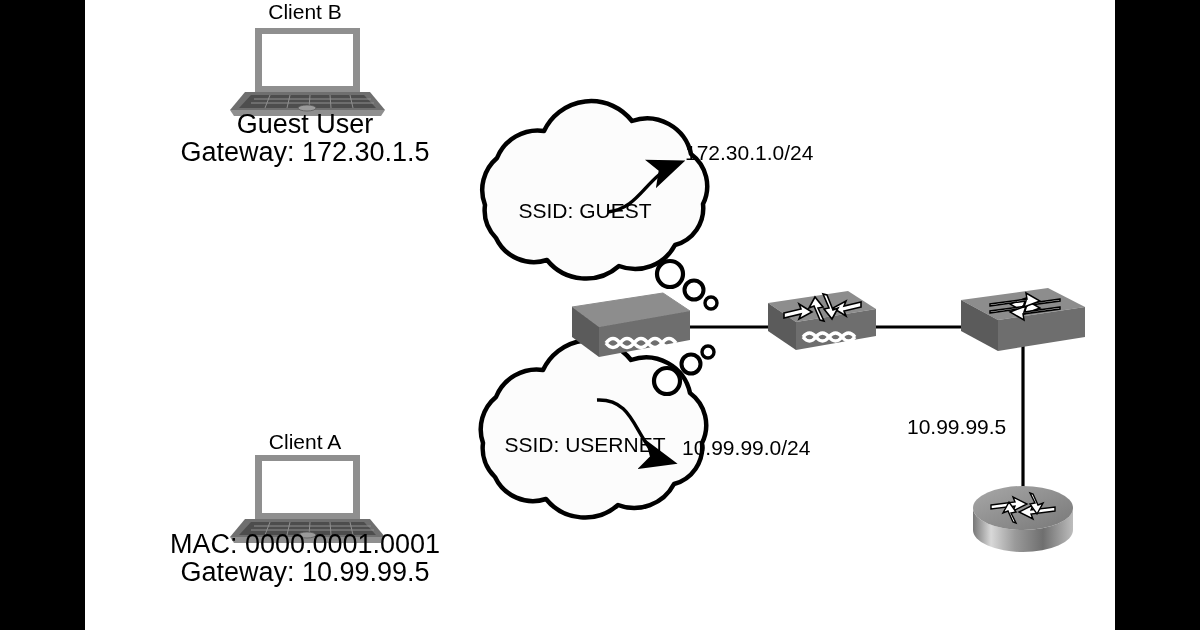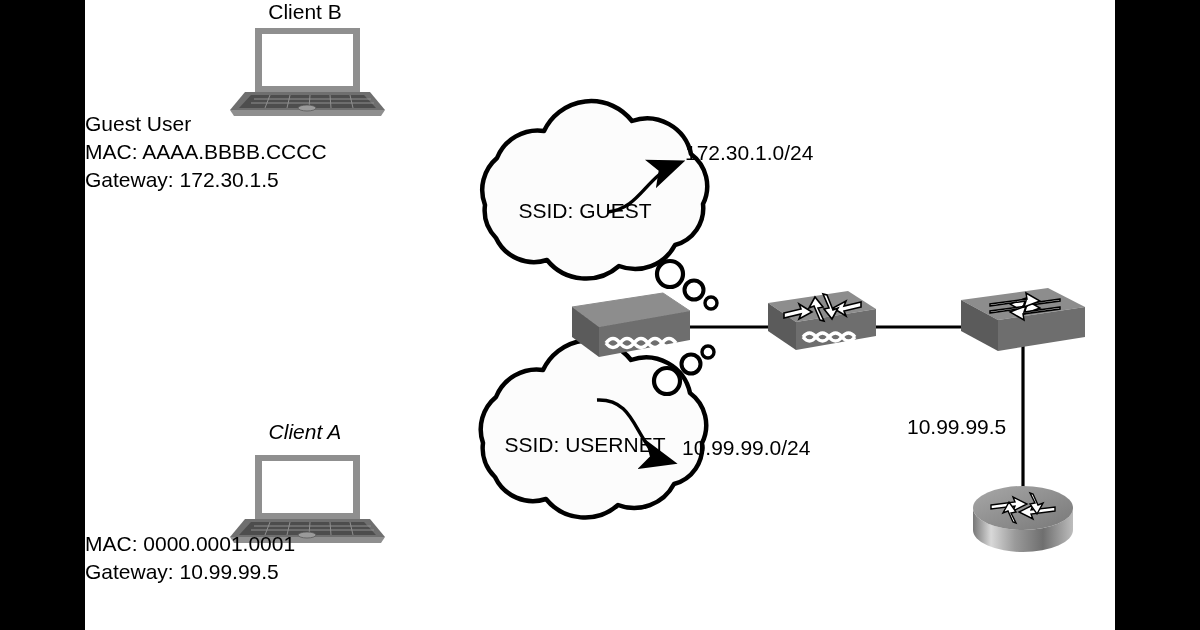--- a/index.html
+++ b/index.html
@@ -3,21 +3,21 @@
 <meta charset="utf-8">
 <style>
   html,body{margin:0;padding:0;background:#000;}
   body{width:1200px;height:630px;overflow:hidden;font-family:"Liberation Sans",sans-serif;}
   #stage{position:relative;width:1200px;height:630px;background:#000;}
   #canvas{position:absolute;left:85px;top:0;width:1030px;height:630px;background:#fff;overflow:hidden;}
   .bar{position:absolute;top:0;height:630px;background:#000;}
   #bar-left{left:0;width:85px;}
   #bar-right{left:1115px;width:85px;}
   .lbl{position:absolute;color:#000;font-size:21px;line-height:27px;text-align:center;white-space:nowrap;}
-  .blk{position:absolute;text-align:left;color:#000;font-size:21px;line-height:28px;}
+  .blk{position:absolute;text-align:center;color:#000;font-size:27px;line-height:28px;}
   svg{position:absolute;left:0;top:0;overflow:visible;}
   .cloudtext{font-family:"Liberation Sans",sans-serif;font-size:21px;fill:#000;}
 </style>
 </head>
 <body>
 
 <div id="stage">
 
   <div id="canvas">
 
@@ -173,25 +173,24 @@
         </g>
         <polygon points="145,537 300,537 296,543 149,543" fill="#8f8f8f"></polygon>
         <ellipse cx="222" cy="535" rx="9" ry="3" fill="#9a9a9a" stroke="#5a5a5a" stroke-width="0.8"></ellipse>
       </g>
     </svg>
 
     <div class="lbl" style="left:0;top:-2px;width:440px;">Client B</div>
 
     <div class="blk" style="left:0;top:110px;width:440px;">
       <div>Guest User</div>
-      <div>MAC: AAAA.BBBB.CCCC</div>
       <div>Gateway: 172.30.1.5</div>
     </div>
 
-    <div class="lbl" style="left:0;top:418px;width:440px;font-style:italic;">Client A</div>
+    <div class="lbl" style="left:0;top:428px;width:440px;">Client A</div>
 
     <div class="blk" style="left:0;top:530px;width:440px;">
       <div>MAC: 0000.0001.0001</div>
       <div>Gateway: 10.99.99.5</div>
     </div>
 
     <div class="lbl" style="left:600px;top:139px;text-align:center;">172.30.1.0/24</div>
 
     <div class="lbl" style="left:597px;top:434px;text-align:center;">10.99.99.0/24</div>
 

